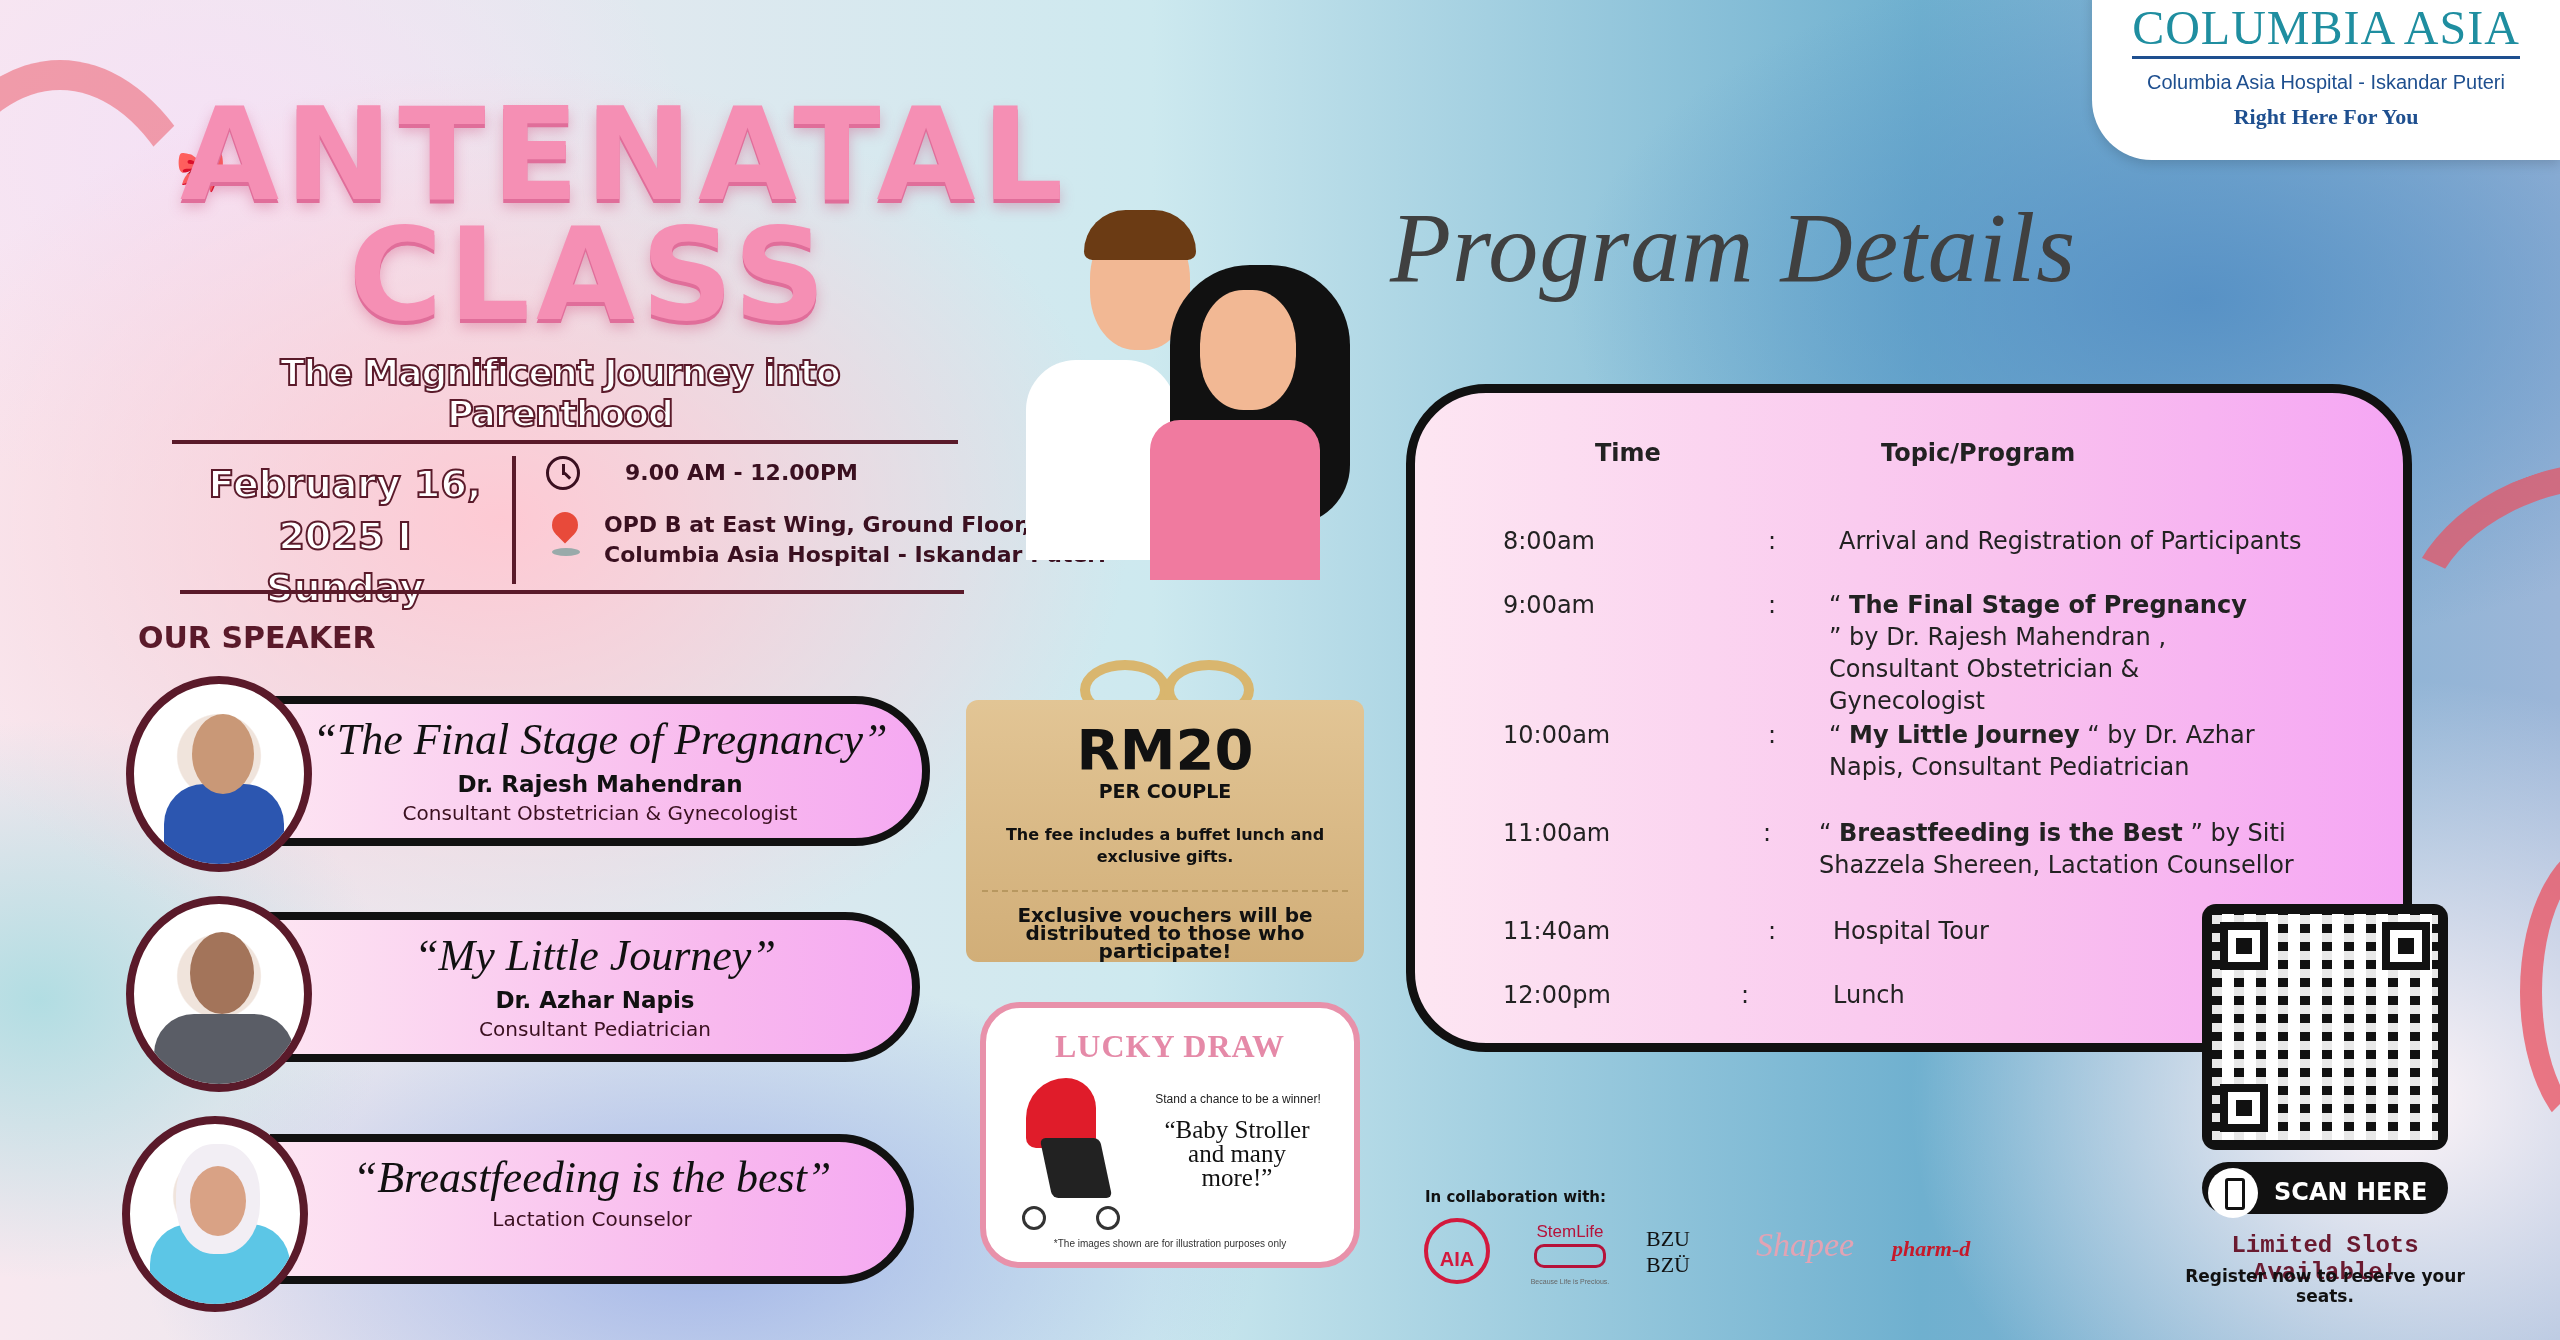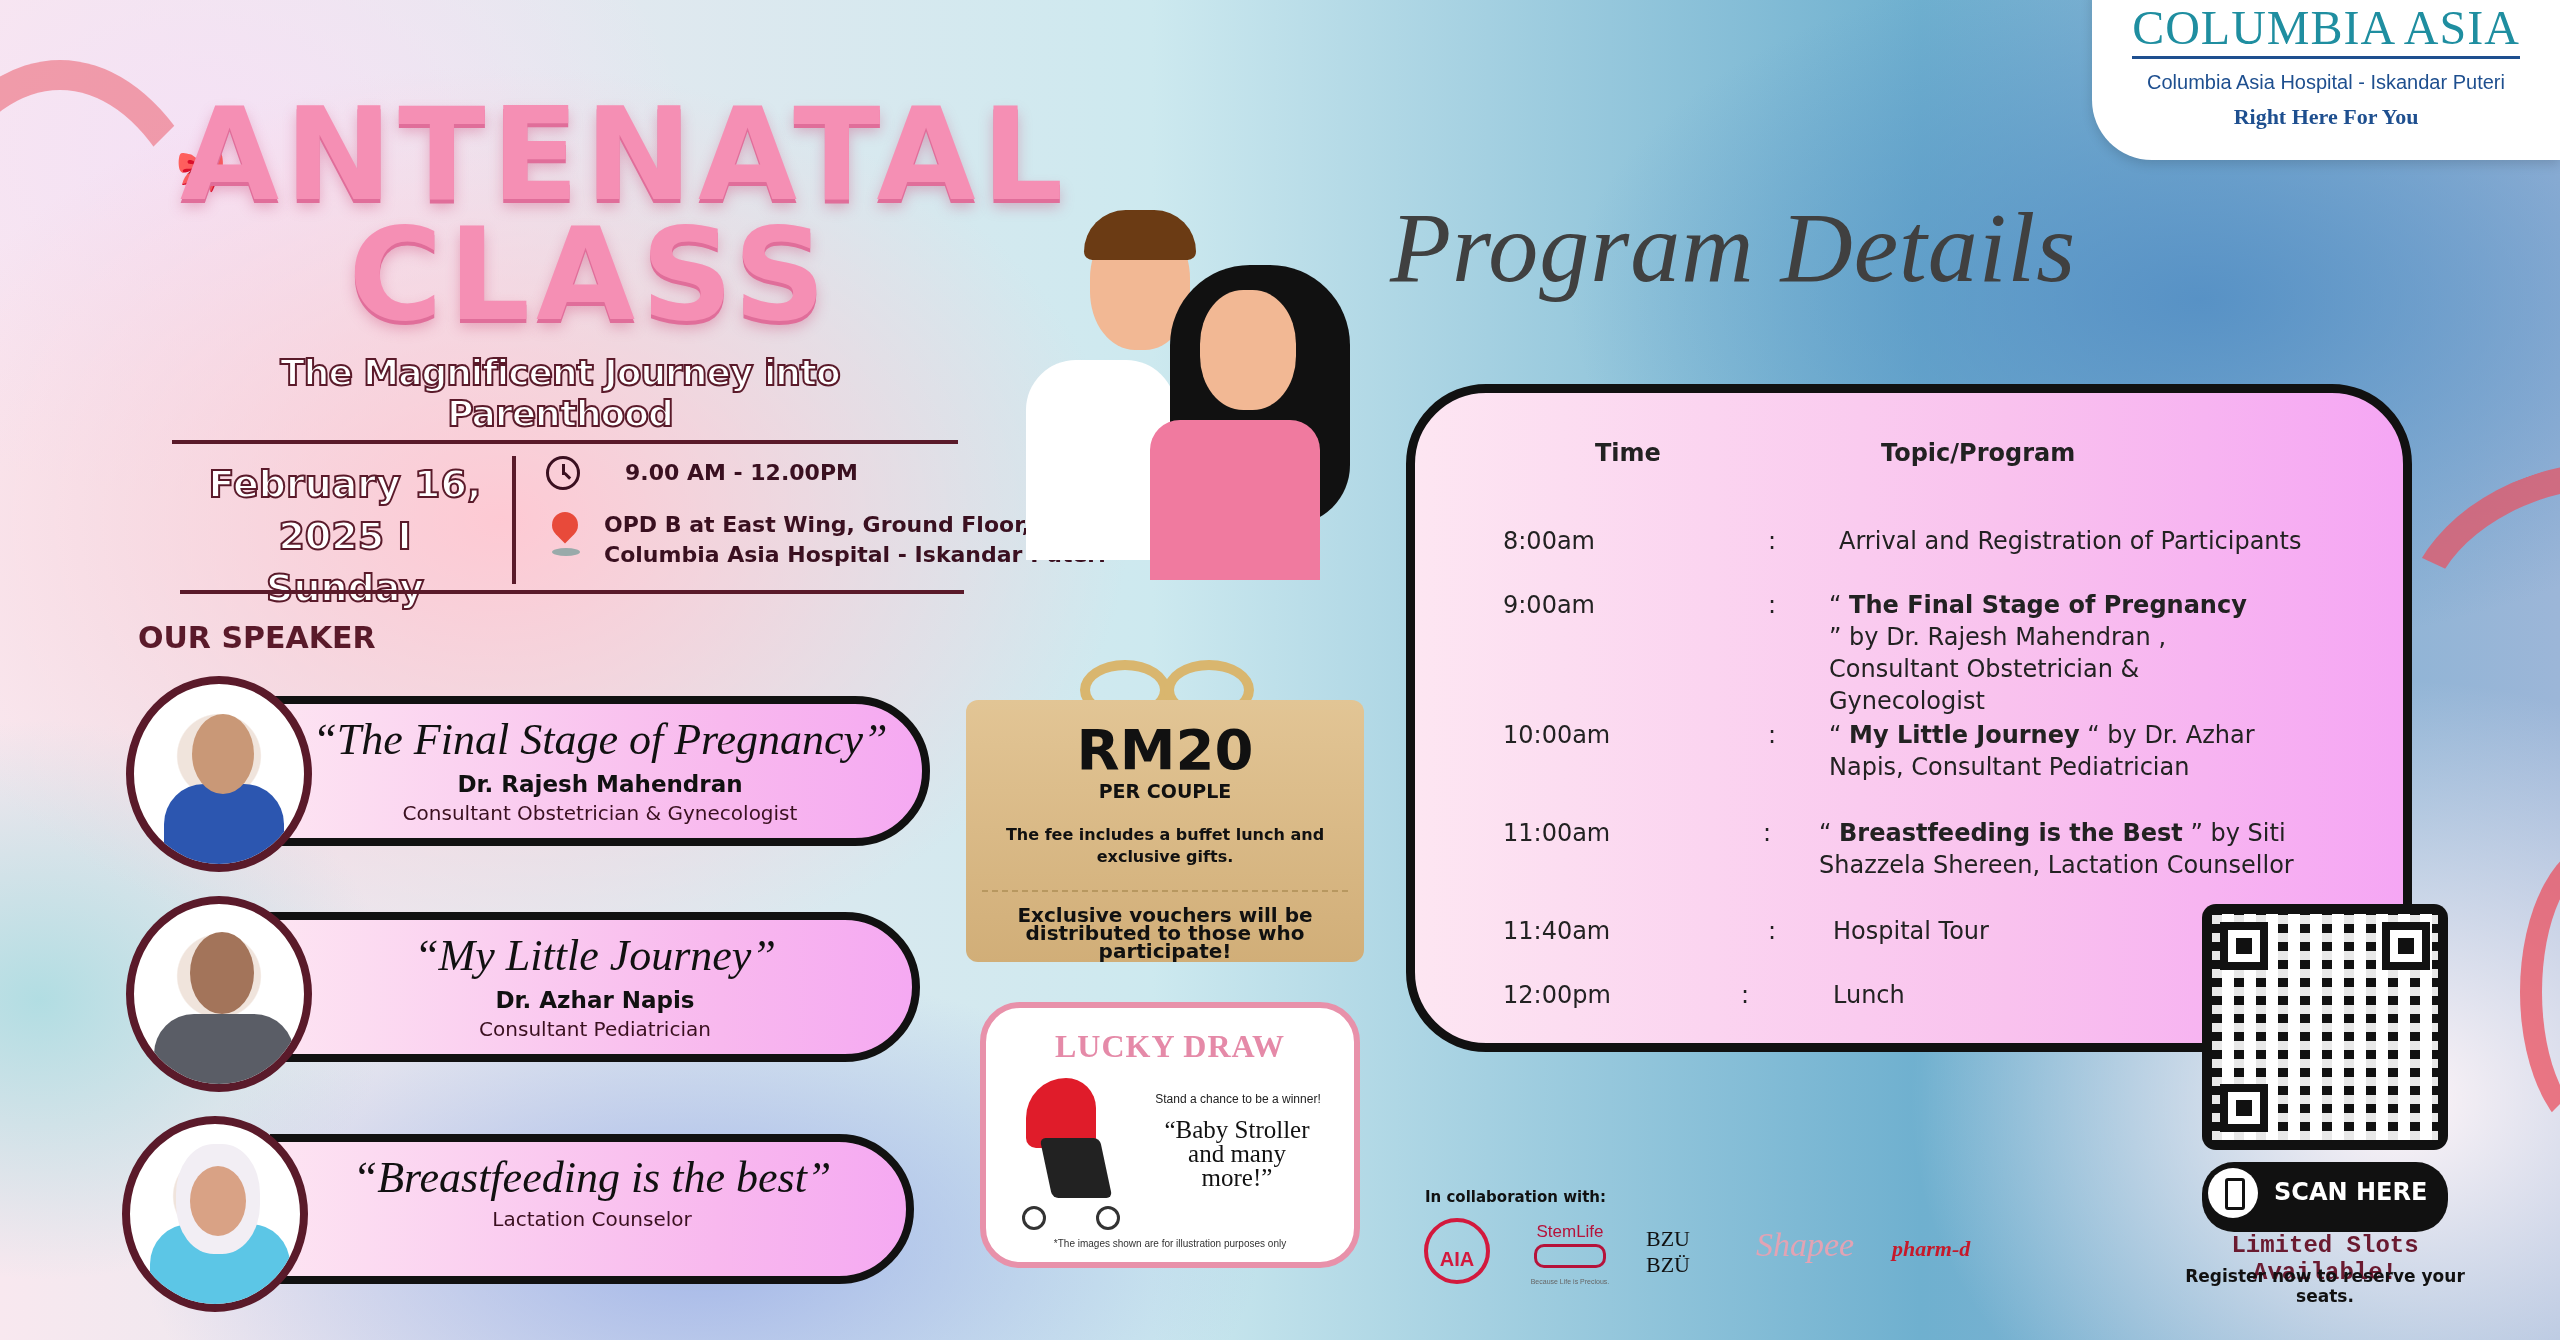--- a/index.html
+++ b/index.html
@@ -32,21 +32,21 @@
   .sp-role{font-family:"DejaVu Sans",sans-serif;font-size:20px;color:#3a1020;margin-top:4px;}
   .couple{left:1020px;top:210px;width:360px;height:370px;}
   .ticket{left:966px;top:700px;width:398px;height:262px;background:linear-gradient(180deg,#e2c595,#d1ae78);border-radius:12px;text-align:center;}
   .bow{left:1060px;top:650px;width:200px;height:70px;}
   .lucky{left:980px;top:1002px;width:380px;height:266px;background:#fff;border:6px solid #e891aa;border-radius:40px;box-sizing:border-box;}
   .program-title{left:1390px;top:190px;font-family:"Liberation Serif",serif;font-style:italic;font-size:100px;color:#404040;letter-spacing:1px;}
   .prog-box{left:1406px;top:384px;width:1006px;height:668px;border:9px solid #111;border-radius:80px 80px 50px 80px;background:linear-gradient(90deg,#fde6f2,#f9c2ee 60%,#f5a6f4);box-sizing:border-box;}
   .prow{position:absolute;font-family:"DejaVu Sans",sans-serif;font-size:24px;color:#222;line-height:32px;}
   .qr{left:2202px;top:904px;width:246px;height:246px;background:#111;border-radius:14px;padding:10px;box-sizing:border-box;}
   .qr-inner{width:100%;height:100%;background:#fff;border-radius:6px;}
-  .scan{left:2202px;top:1162px;width:246px;height:70px;background:#111;border-radius:32px;color:#fff;}
+  .scan{left:2202px;top:1162px;width:246px;height:52px;background:#111;border-radius:32px;color:#fff;}
   .collab{left:1425px;top:1188px;font-family:"DejaVu Sans",sans-serif;font-weight:bold;font-size:15px;color:#111;}
 </style>
 </head>
 <body>
 
 <div class="bg"></div>
 
 <div class="abs" style="left:-120px;top:60px;width:300px;height:520px;border-radius:50%;border:30px solid rgba(235,95,110,.55);border-right-color:transparent;border-bottom-color:transparent;"></div>
 <div class="abs" style="left:2400px;top:470px;width:280px;height:180px;border-radius:50%;border:26px solid rgba(235,80,95,.7);border-left-color:transparent;border-bottom-color:transparent;transform:rotate(-20deg);"></div>
 <div class="abs" style="left:2520px;top:840px;width:120px;height:260px;border-radius:50%;border:22px solid rgba(235,80,95,.75);border-right-color:transparent;border-bottom-color:transparent;"></div>

